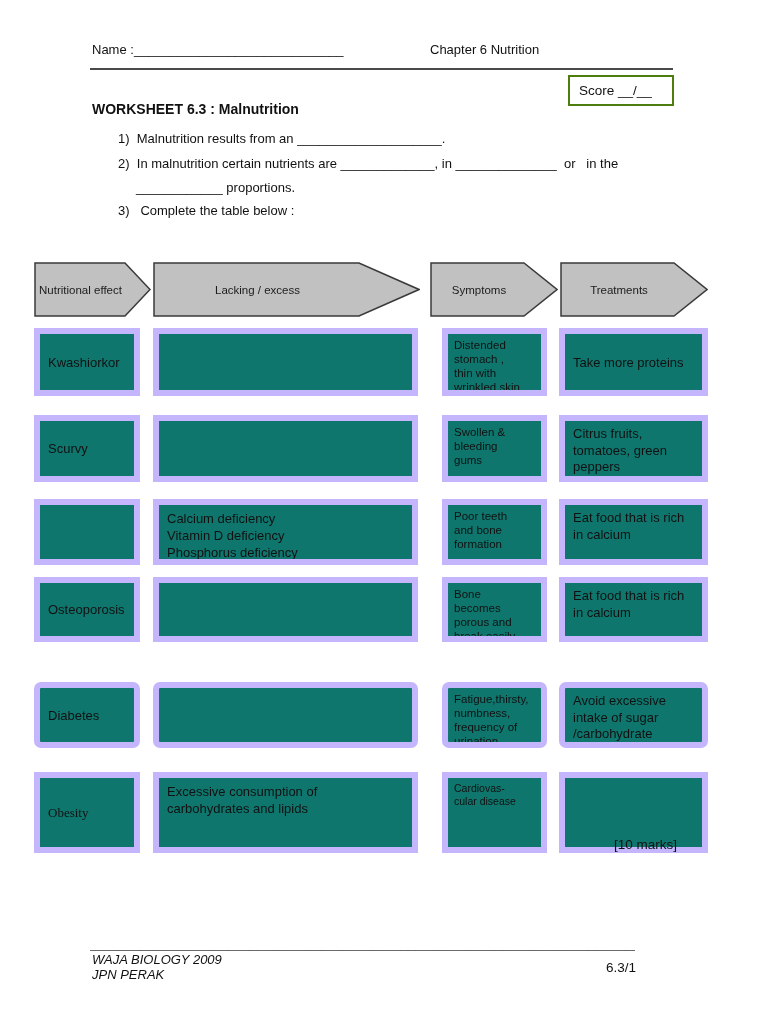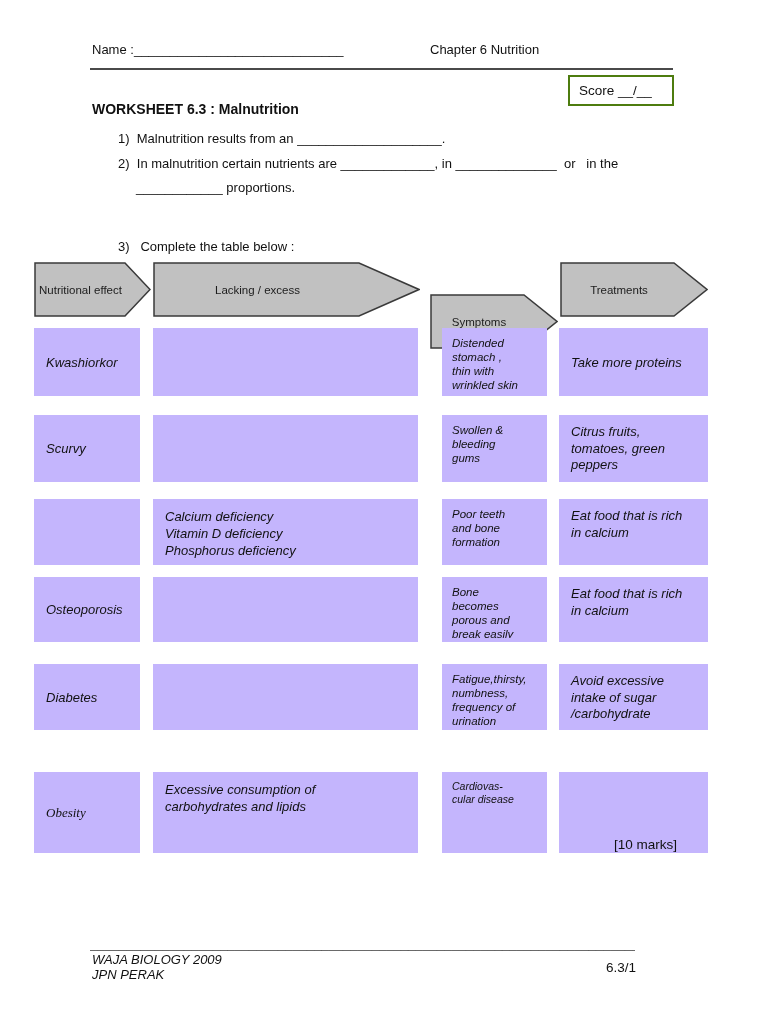--- a/index.html
+++ b/index.html
@@ -21,49 +21,49 @@
   .score-box   { left: 568px; top: 75px; width: 106px; height: 31px;
                  border: 2px solid #4d7c0f; display: flex; align-items: center;
                  padding-left: 9px; font-size: 13.5px; }
   .title       { left: 92px; top: 101px; font-size: 14px; font-weight: bold; }
 
   
   .q  { white-space: pre-wrap; font-size: 13px; }
   .q1 { left: 118px; top: 131px; }
   .q2a{ left: 118px; top: 156px; }
   .q2b{ left: 136px; top: 180px; }
-  .q3 { left: 118px; top: 203px; margin-top: 36px; }
+  .q3 { left: 118px; top: 203px; }
 
   
   .arrow { position: absolute; top: 262px; height: 55px; }
   .arrow svg { position: absolute; left: 0; top: 0; }
   .arrow .lbl { position: absolute; inset: 0; display: flex; align-items: center;
                 justify-content: center; font-size: 11.5px; color: #1c1c1c; }
   .a1 { left: 34px;  width: 117px; }
   .a2 { left: 153px; width: 267px; }
-  .a3 { left: 430px; width: 128px; margin-top: 32px; }
+  .a3 { left: 430px; width: 128px; }
   .a4 { left: 560px; width: 148px; }
   .a1 .lbl { padding-right: 24px; }
   .a2 .lbl { padding-right: 58px; text-align: right; }
   .a3 .lbl { padding-right: 30px; }
   .a4 .lbl { padding-right: 30px; }
 
   
-  .cell { position: absolute; border: 4px solid #c4b5fd; background: #c4b5fd;
-          white-space: pre-line; overflow: hidden; font-style: italic; }
+  .cell { position: absolute; border: 6px solid #c4b5fd; background: #0f766e;
+          white-space: pre-line; overflow: hidden; }
   .c1 { left: 34px;  width: 106px; font-size: 13px; display: flex; align-items: center;
         padding: 0 12px 0 8px; white-space: normal; }
   .c2 { left: 153px; width: 265px; font-size: 13px; line-height: 17px; padding: 5px 8px; }
   .c3 { left: 442px; width: 105px; font-size: 11.5px; line-height: 14px; padding: 4px 6px; }
   .c4 { left: 559px; width: 149px; font-size: 13px; line-height: 16.5px; padding: 5px 8px; }
   .r1 { top: 328px; height: 68px; }
   .r2 { top: 415px; height: 67px; }
   .r3 { top: 499px; height: 66px; }
   .r4 { top: 577px; height: 65px; }
-  .r5 { top: 664px; height: 66px; }
+  .r5 { top: 682px; height: 66px; border-radius: 7px; }
   .r6 { top: 772px; height: 81px; }
   .c3.r6 { font-size: 10.5px; line-height: 13px; }
   .c4.r1 { display: flex; align-items: center; padding-top: 8px; }
   .c1.serif { font-family: "Liberation Serif", serif; }
 
   
   .marks  { left: 614px; top: 837px; font-size: 13.5px; }
   .f-rule { left: 90px; top: 936px; width: 545px; height: 16px; overflow: hidden;
             font-size: 13px; color: #4a4a4a; white-space: nowrap; letter-spacing: 0px; }
   .f-org  { left: 92px; top: 952px; font-style: italic; font-size: 13px; line-height: 15px;

